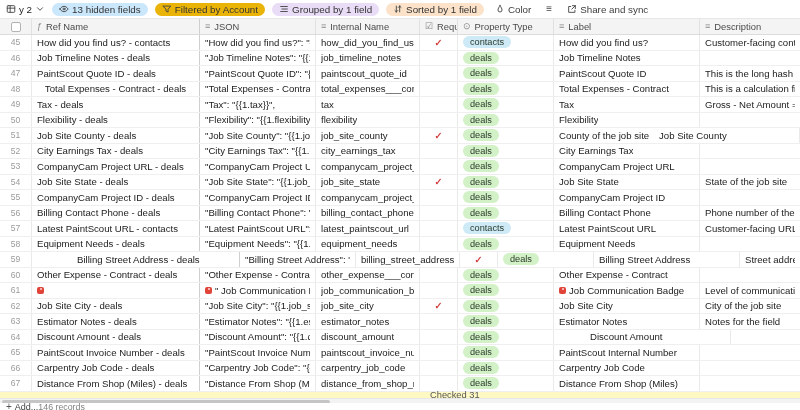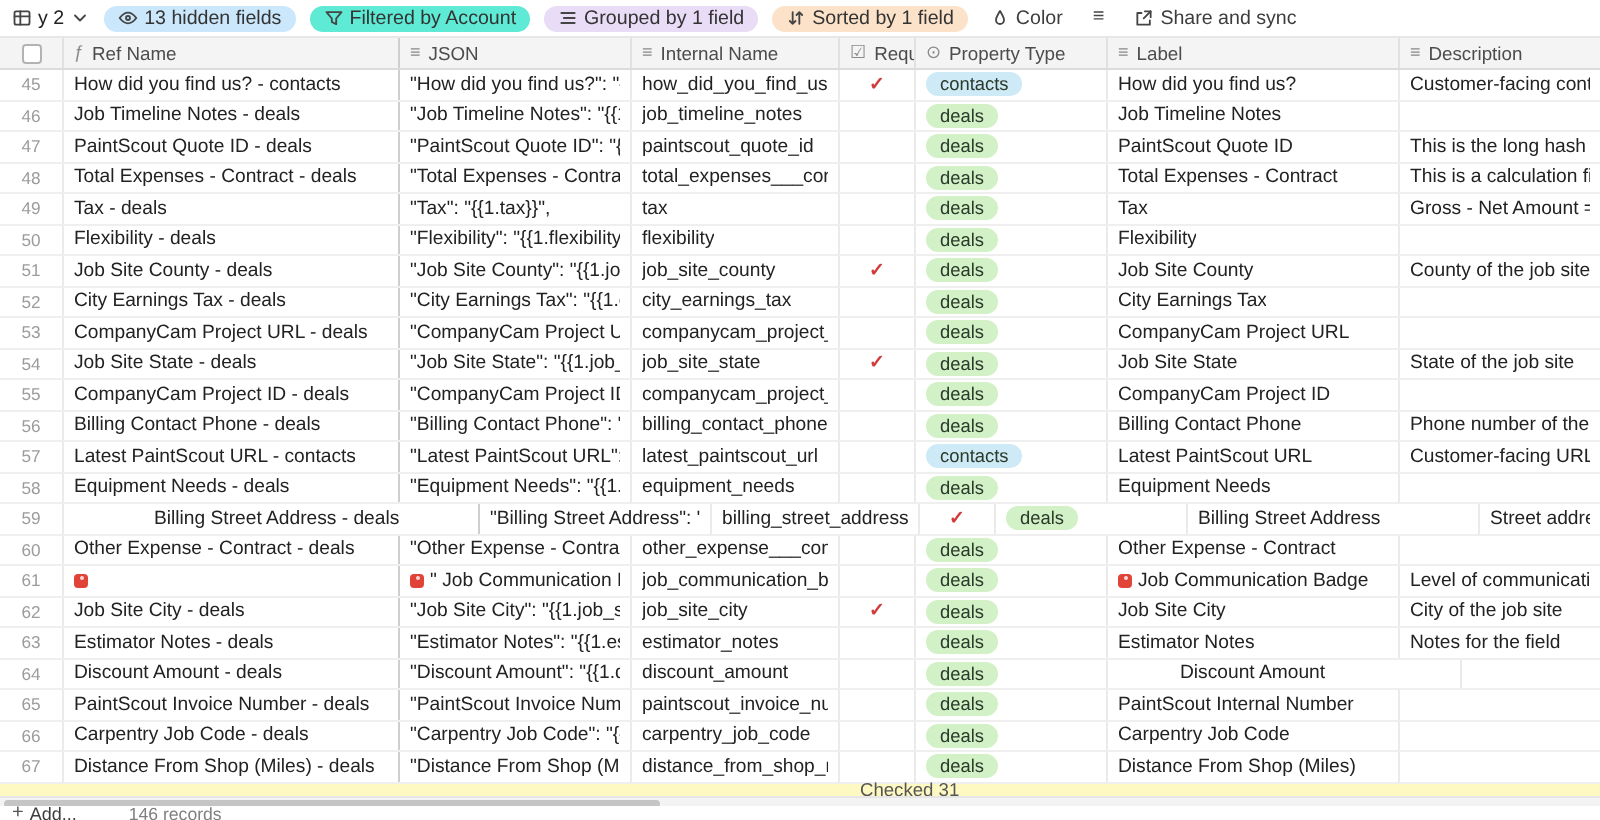--- a/index.html
+++ b/index.html
@@ -4,21 +4,21 @@
 <style>
   html,body{margin:0;padding:0;background:#fff;}
   body{width:800px;height:410px;overflow:hidden;font-family:"Liberation Sans",sans-serif;color:#1c1c1c;-webkit-font-smoothing:antialiased;}
   .app{position:relative;width:800px;height:410px;display:flex;flex-direction:column;}
 
   
   .toolbar{height:18px;flex:none;display:flex;align-items:center;gap:7px;padding:0 6px;border-bottom:1px solid #e7e7e7;font-size:9.8px;color:#333;background:#fff;}
   .view-switcher{display:flex;align-items:center;gap:3px;color:#222;cursor:pointer;}
   .tb-pill{display:flex;align-items:center;gap:3px;padding:1px 7px;border-radius:9px;cursor:pointer;white-space:nowrap;}
   .tb-pill.blue{background:#cbe7fb;}
-  .tb-pill.green{background:#5eead4;}
+  .tb-pill.green{background:#eab308;}
   .tb-pill.purple{background:#e8dcf6;}
   .tb-pill.orange{background:#fbe2c9;}
   .tb-plain{display:flex;align-items:center;gap:3px;padding:1px 4px;border-radius:3px;cursor:pointer;color:#3d3d3d;white-space:nowrap;}
   .tb-ico{display:inline-flex;width:10px;height:10px;flex:none;}
   .tb-ico svg{width:10px;height:10px;stroke:#454545;fill:none;stroke-width:1.1;stroke-linecap:round;stroke-linejoin:round;}
   .rowheight-glyph{font-size:10px;color:#454545;line-height:1;}
 
   
   .header-row{height:15px;flex:none;display:flex;background:#f4f4f4;border-bottom:1px solid #dcdcdc;font-size:9.4px;color:#4c4c4c;}
   .hcell{display:flex;align-items:center;gap:4px;padding:0 5px;border-right:1px solid #e1e1e1;box-sizing:border-box;overflow:hidden;white-space:nowrap;flex:none;}
@@ -40,21 +40,21 @@
   .alert-ico::after{content:"";position:absolute;left:2.5px;top:1.5px;width:2px;height:2px;background:#ffd9d6;border-radius:1px;}
   .celltext{overflow:hidden;text-overflow:clip;white-space:nowrap;}
 
   
   .checked-summary{position:absolute;left:430px;top:390px;font-size:9.3px;color:#555;}
   .hscroll{position:absolute;left:0;top:398px;width:800px;height:6px;background:#f3f3f3;border-top:1px solid #e6e6e6;box-sizing:border-box;}
   .hthumb{position:absolute;left:2px;top:0.5px;width:328px;height:4.5px;background:#c5c5c5;border-radius:3px;}
   .footer{position:absolute;left:0;top:403px;width:800px;height:7px;background:#fff;display:flex;align-items:center;font-size:9px;color:#555;padding:0 6px;box-sizing:border-box;}
   .add-btn{display:flex;align-items:center;gap:3px;color:#3d3d3d;cursor:pointer;}
   .plus-glyph{font-size:10px;line-height:1;color:#555;}
-  .records-count{margin-left:26px;color:#808080;font-size:8.8px;text-align:center;}
+  .records-count{color:#808080;font-size:8.8px;text-align:center;}
 </style>
 </head>
 <body>
 
 <div class="app">
 
   <div class="toolbar">
     <div class="view-switcher">
       <span class="tb-ico">
         <svg viewBox="0 0 12 12">
@@ -231,21 +231,21 @@
         </div>
         <div class="cell col-label" style="width: 146px;">
           <span class="celltext">PaintScout Quote ID</span>
         </div>
         <div class="cell col-desc grow">
           <span class="celltext">This is the long hash te</span>
         </div>
       </div>
       <div class="row">
         <div class="cell rownum">48</div>
-        <div class="cell col-ref frozen-edge" style="width: 168px;">
+        <div class="cell col-ref frozen-edge" style="width: 168px; justify-content: center;">
           <span class="celltext">Total Expenses - Contract - deals</span>
         </div>
         <div class="cell col-json" style="width: 116px;">
           <span class="celltext">"Total Expenses - Contract ": "...</span>
         </div>
         <div class="cell col-internal" style="width: 104px;">
           <span class="celltext">total_expenses___contract</span>
         </div>
         <div class="cell col-required" style="width: 38px;"></div>
         <div class="cell col-type" style="width: 96px;">
@@ -312,25 +312,25 @@
         </div>
         <div class="cell col-internal" style="width: 104px;">
           <span class="celltext">job_site_county</span>
         </div>
         <div class="cell col-required" style="width: 38px;">
           <span class="check">✓</span>
         </div>
         <div class="cell col-type" style="width: 96px;">
           <span class="pill-type" style="background: rgb(210, 241, 198);">deals</span>
         </div>
+        <div class="cell col-desc grow">
+          <span class="celltext">County of the job site</span>
+        </div>
         <div class="cell col-label" style="width: 146px;">
           <span class="celltext">Job Site County</span>
-        </div>
-        <div class="cell col-desc grow">
-          <span class="celltext">County of the job site</span>
         </div>
       </div>
       <div class="row">
         <div class="cell rownum">52</div>
         <div class="cell col-ref frozen-edge" style="width: 168px;">
           <span class="celltext">City Earnings Tax - deals</span>
         </div>
         <div class="cell col-json" style="width: 116px;">
           <span class="celltext">"City Earnings Tax": "{{1.city_ea...</span>
         </div>

